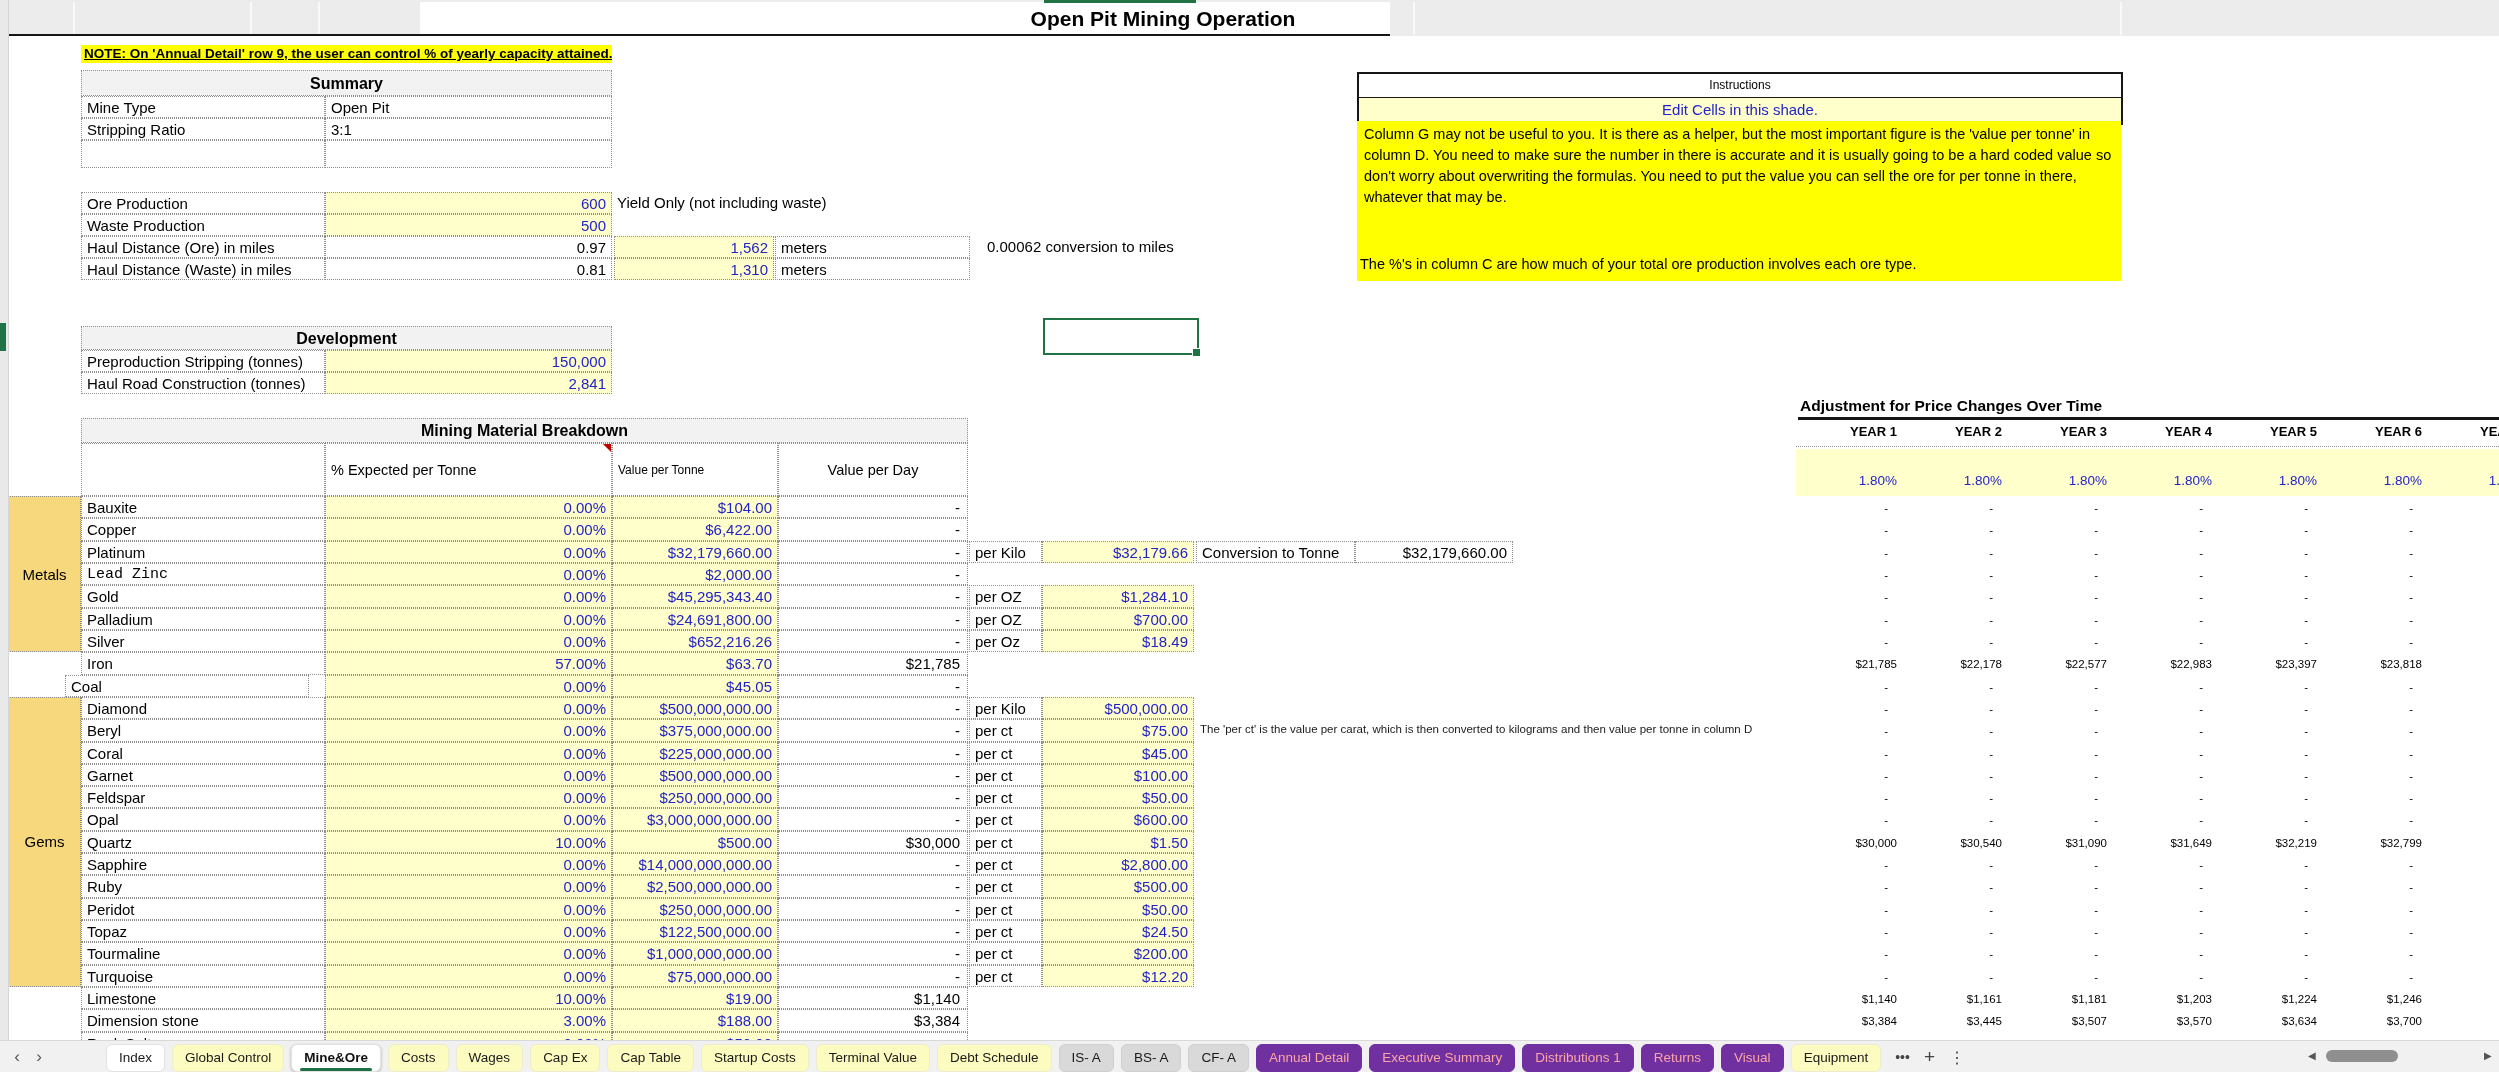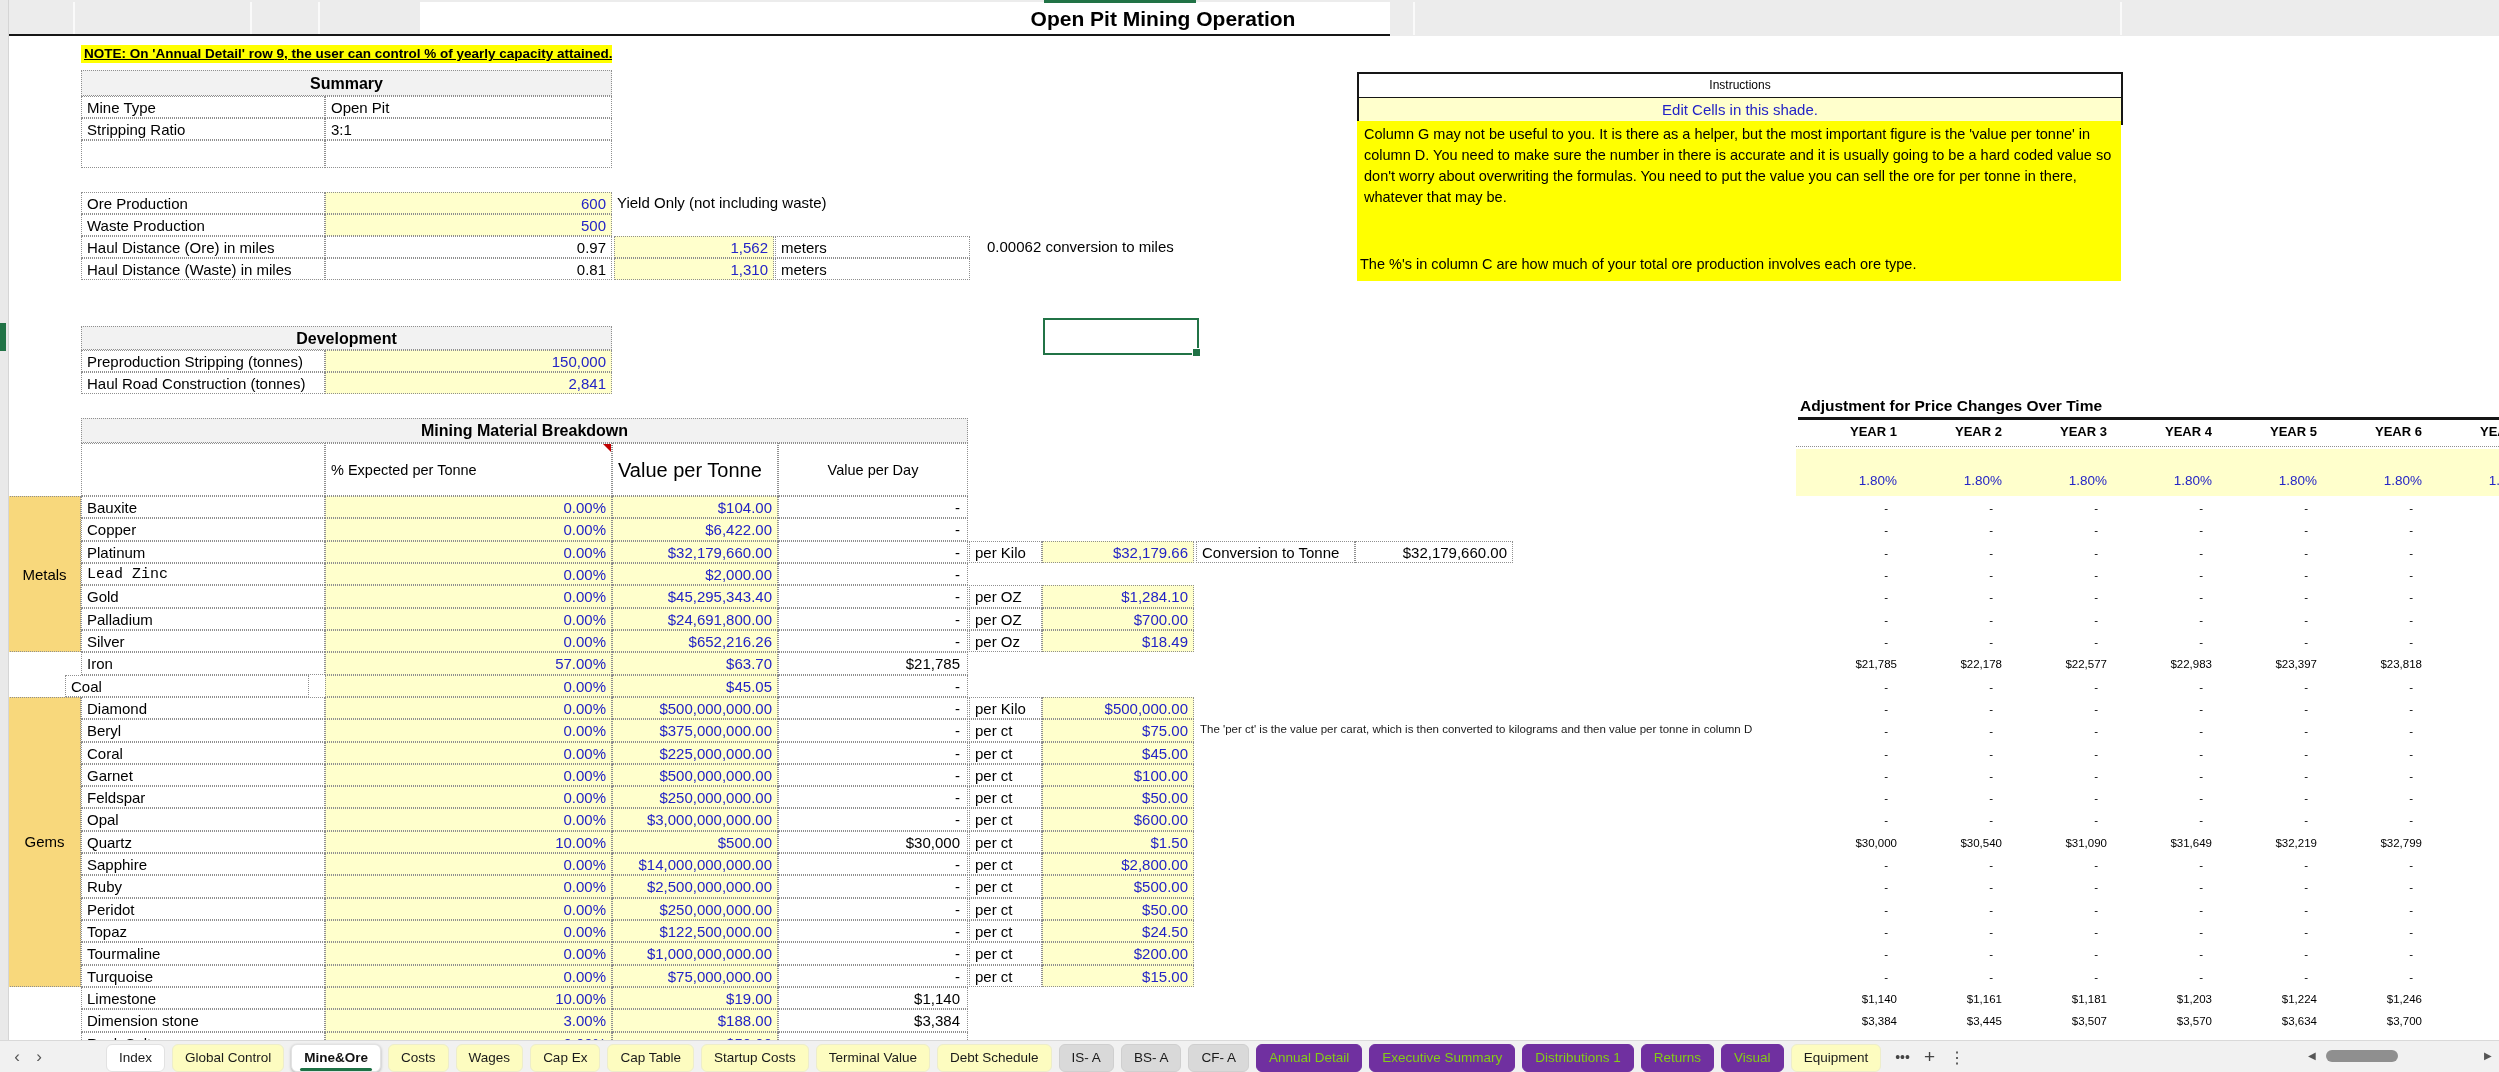--- a/index.html
+++ b/index.html
@@ -60,21 +60,21 @@
   
   #tabbar{position:absolute;left:0;top:1040px;width:2499px;height:32px;background:#F1F1F1;
           border-top:1px solid #D9D9D9;display:flex;align-items:center;}
   .navarrow{width:22px;text-align:center;font-size:17px;color:#555;cursor:pointer;flex:0 0 auto;}
   #tabs{display:flex;gap:7px;margin-left:56px;flex:0 0 auto;align-items:flex-end;height:32px;padding-bottom:3px;}
   .tab{height:26px;line-height:26px;padding:0 12px;border-radius:6px;font-size:13.5px;white-space:nowrap;
        flex:0 0 auto;cursor:pointer;position:relative;}
   .st-yellow{background:#FDFCC0;color:#1a1a1a;border:1px solid #EDEDCB;}
   .st-white{background:#fff;color:#1a1a1a;border:1px solid #E2E2E2;}
   .st-gray{background:#D9D9D9;color:#1a1a1a;border:1px solid #CFCFCF;}
-  .st-purple{background:var(--purple);color:#84cc16;border:1px solid var(--purple);}
+  .st-purple{background:var(--purple);color:#fca5a5;border:1px solid var(--purple);}
   .st-active{background:#fff;color:#111;font-weight:bold;border:1px solid #E2E2E2;
              box-shadow:0 1px 3px rgba(0,0,0,.28);}
   .st-active .underl{position:absolute;left:8px;right:8px;bottom:0;height:3px;background:#1E7145;border-radius:2px;}
   .tbicon{color:#444;font-size:14px;margin-left:14px;flex:0 0 auto;cursor:pointer;}
   #hthumb{position:absolute;left:2326px;top:1050px;width:72px;height:12px;border-radius:6px;background:#8F8F8F;cursor:pointer;}
   #sbleft{position:absolute;left:2308px;top:1050px;font-size:10px;color:#555;cursor:pointer;}
   #sbright{position:absolute;left:2484px;top:1050px;font-size:10px;color:#555;cursor:pointer;}
 </style>
 </head>
 <body>
@@ -124,21 +124,21 @@
     <div class="cell dot plain" style="left:81px;top:372px;width:244px;height:22px">Haul Road Construction (tonnes)</div>
     <div class="cell dot inp right" style="left:325px;top:372px;width:287px;height:22px">2,841</div>
 
     <div id="selcell">
         <div id="selhandle"></div>
       </div>
 
     <div class="cell sect" style="left:81px;top:418px;width:887px;height:25px;line-height:22px">Mining Material Breakdown</div>
     <div class="cell dot plain" style="left:81px;top:443px;width:244px;height:53px"></div>
     <div class="cell dot plain" style="left:325px;top:443px;width:287px;height:53px;line-height:51px;font-size:14.5px">% Expected per Tonne</div>
-    <div class="cell dot plain" style="left:612px;top:443px;width:166px;height:53px;line-height:51px;font-size:20px">Value per Tonne</div>
+    <div class="cell dot plain" style="left:612px;top:443px;width:166px;height:53px;line-height:51px;font-size:12px">Value per Tonne</div>
     <div class="cell dot plain ctr" style="left:778px;top:443px;width:190px;height:53px;line-height:51px;font-size:14.5px">Value per Day</div>
     <div id="redtri"></div>
 
     <div id="catblocks">
         <div class="catblk" style="left: 8px; width: 73px; top: 496px; height: 156.24px;">Metals</div>
         <div class="catblk" style="left: 8px; width: 73px; top: 696.88px; height: 290.16px;">Gems</div>
       </div>
     <div id="rows">
         <div class="mrow" style="top: 496px;">
           <div class="cell dot plain" style="left: 81px; width: 244px; height: 22.32px;">Bauxite</div>
@@ -426,21 +426,21 @@
           <div class="yr dash2" style="left: 2111px; width: 105px; height: 22.32px; top: 0px;">-</div>
           <div class="yr dash2" style="left: 2216px; width: 105px; height: 22.32px; top: 0px;">-</div>
           <div class="yr dash2" style="left: 2321px; width: 105px; height: 22.32px; top: 0px;">-</div>
         </div>
         <div class="mrow" style="top: 964.72px;">
           <div class="cell dot plain" style="left: 81px; width: 244px; height: 22.32px;">Turquoise</div>
           <div class="cell dot inp right" style="left: 325px; width: 287px; height: 22.32px;">0.00%</div>
           <div class="cell dot inp right" style="left: 612px; width: 166px; height: 22.32px;">$75,000,000.00</div>
           <div class="cell dot plain right dash" style="left: 778px; width: 190px; height: 22.32px;">-</div>
           <div class="cell dot plain" style="left: 969px; width: 73px; height: 22.32px;">per ct</div>
-          <div class="cell dot inp right" style="left: 1042px; width: 152px; height: 22.32px;">$15.00</div>
+          <div class="cell dot inp right" style="left: 1042px; width: 152px; height: 22.32px;">$12.20</div>
           <div class="yr dash2" style="left: 1796px; width: 105px; height: 22.32px; top: 0px;">-</div>
           <div class="yr dash2" style="left: 1901px; width: 105px; height: 22.32px; top: 0px;">-</div>
           <div class="yr dash2" style="left: 2006px; width: 105px; height: 22.32px; top: 0px;">-</div>
           <div class="yr dash2" style="left: 2111px; width: 105px; height: 22.32px; top: 0px;">-</div>
           <div class="yr dash2" style="left: 2216px; width: 105px; height: 22.32px; top: 0px;">-</div>
           <div class="yr dash2" style="left: 2321px; width: 105px; height: 22.32px; top: 0px;">-</div>
         </div>
         <div class="mrow" style="top: 987.04px;">
           <div class="cell dot plain" style="left: 81px; width: 244px; height: 22.32px;">Limestone</div>
           <div class="cell dot inp right" style="left: 325px; width: 287px; height: 22.32px;">10.00%</div>

